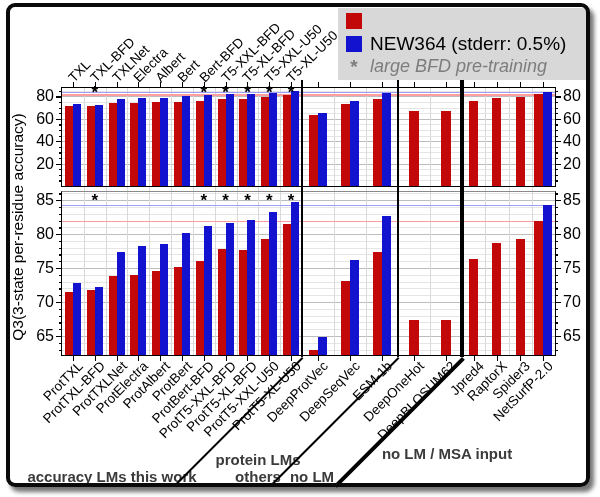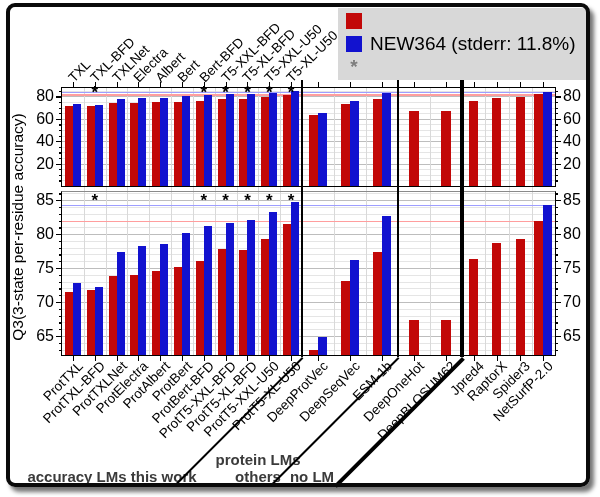--- a/index.html
+++ b/index.html
@@ -395,33 +395,35 @@
       <div class="divider" style="left: 301px; top: 80px; width: 2px; height: 277px;"></div>
       <div class="diagline" style="left: 174px; top: 485px; width: 181px; height: 1.5px;"></div>
       <div class="divider" style="left: 396.75px; top: 80px; width: 2.5px; height: 277px;"></div>
       <div class="diagline" style="left: 270px; top: 485px; width: 181px; height: 1.5px;"></div>
       <div class="divider" style="left: 460.25px; top: 80px; width: 3.5px; height: 277px;"></div>
       <div class="diagline" style="left: 334px; top: 485px; width: 181px; height: 3.5px;"></div>
       <div class="caption" style="left: 112px; top: 469px;">accuracy LMs this work</div>
       <div class="caption" style="left: 258px; top: 452px;">protein LMs</div>
       <div class="caption" style="left: 258px; top: 469px;">others</div>
       <div class="caption" style="left: 312px; top: 469px;">no LM</div>
+      <div class="caption" style="left: 447px; top: 446px;">no LM / MSA input</div>
       <div class="panel-border" style="left: 61px; top: 87px; width: 495px; height: 100px;"></div>
       <div class="panel-border" style="left: 61px; top: 191px; width: 495px; height: 165px; border-top: 1px solid rgb(138, 138, 138);"></div>
     </div>
 
   <div id="ylabel">Q3(3-state per-residue accuracy)</div>
 
   <div id="legend" style="background: rgb(216, 216, 216);">
     <div class="legend-row">
       <span class="swatch" id="sw-casp12" style="background: rgb(194, 8, 8);"></span>
     </div>
     <div class="legend-row">
       <span class="swatch" id="sw-new364" style="background: rgb(18, 18, 207);"></span>
-      <span class="legend-label">NEW364 (stderr: 11.8%)</span>
+      <span class="legend-label">NEW364 (stderr: 0.5%)</span>
     </div>
     <div class="legend-row">
       <span class="star-swatch">*</span>
+      <span class="legend-note">large BFD pre-training</span>
     </div>
   </div>
 
   <div id="frame"></div>
 </div>
 
 </body></html>

